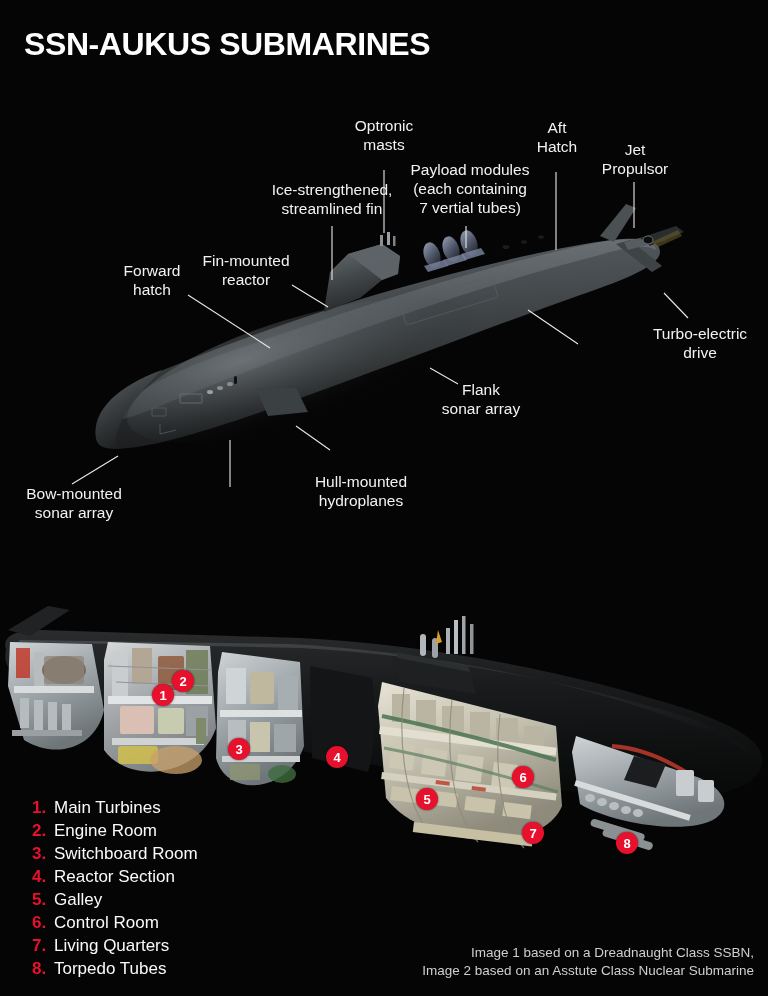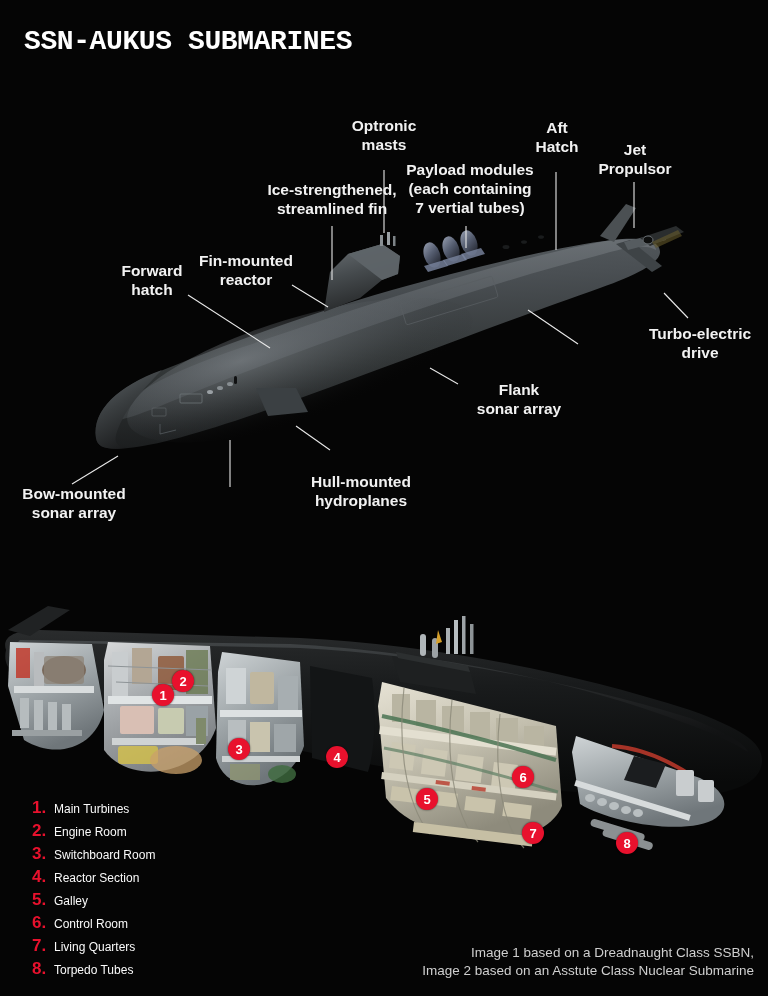--- a/index.html
+++ b/index.html
@@ -7,31 +7,29 @@
     width:768px; height:996px;
     background:#000;
     font-family:"Liberation Sans", sans-serif;
     overflow:hidden;
   }
   #page { position:relative; width:768px; height:996px; background:#050505; }
 
   
   #title {
     position:absolute; left:24px; top:26px;
-    font-size:28px; font-weight:bold; color:#ffffff;
+    font-size:32px; font-weight:bold; color:#ffffff;
     letter-spacing:-0.4px;
-    font-family:Liberation Mono, monospace;
   }
 
   
   .label {
     position:absolute; color:#f2f2f2;
     font-size:15.5px; line-height:19px;
     white-space:pre-line;
-    font-weight:bold;
   }
   .label.c { text-align:center; }
 
   
   #leaders, #sub-svg, #cut-svg { position:absolute; left:0; top:0; }
   #leaders { z-index:6; pointer-events:none; }
 
   
   #sub-wrap { position:absolute; left:0; top:180px; width:768px; height:320px; z-index:3; }
 
@@ -47,21 +45,21 @@
     z-index:8; box-shadow:0 0 2px rgba(0,0,0,.7);
   }
 
   
   #legend { position:absolute; left:32px; top:798px; z-index:9; }
   .leg-row { display:flex; align-items:baseline; margin-bottom:3px; }
   .leg-num {
     color:#e8112d; font-weight:bold; font-size:17px;
     width:22px; text-align:left;
   }
-  .leg-txt { color:#fafafa; font-size:12px; }
+  .leg-txt { color:#fafafa; font-size:17px; }
 
   
   #caption {
     position:absolute; right:14px; top:944px;
     text-align:right; color:#cfcfcf;
     font-size:13.5px; line-height:18px; white-space:pre-line; z-index:9;
   }
 </style>
 </head>
 <body>
@@ -223,21 +221,21 @@
   <div class="label c" style="left:104px; top:261px; width:96px;">Forward
 hatch</div>
 
   <div class="label c" style="left:188px; top:251px; width:116px;">Fin-mounted
 reactor</div>
 
   <div class="label c" style="left:638px; top:324px; width:124px;">Turbo-electric
 drive</div>
 
 
-  <div class="label c" style="left:462px; top:380px; width:114px;">Flank
+  <div class="label c" style="left:424px; top:380px; width:114px;">Flank
 sonar array</div>
 
   <div class="label c" style="left:296px; top:472px; width:130px;">Hull-mounted
 hydroplanes</div>
 
 
   <div class="label c" style="left:12px; top:484px; width:124px;">Bow-mounted
 sonar array</div>
 
   <div id="cut-wrap">

